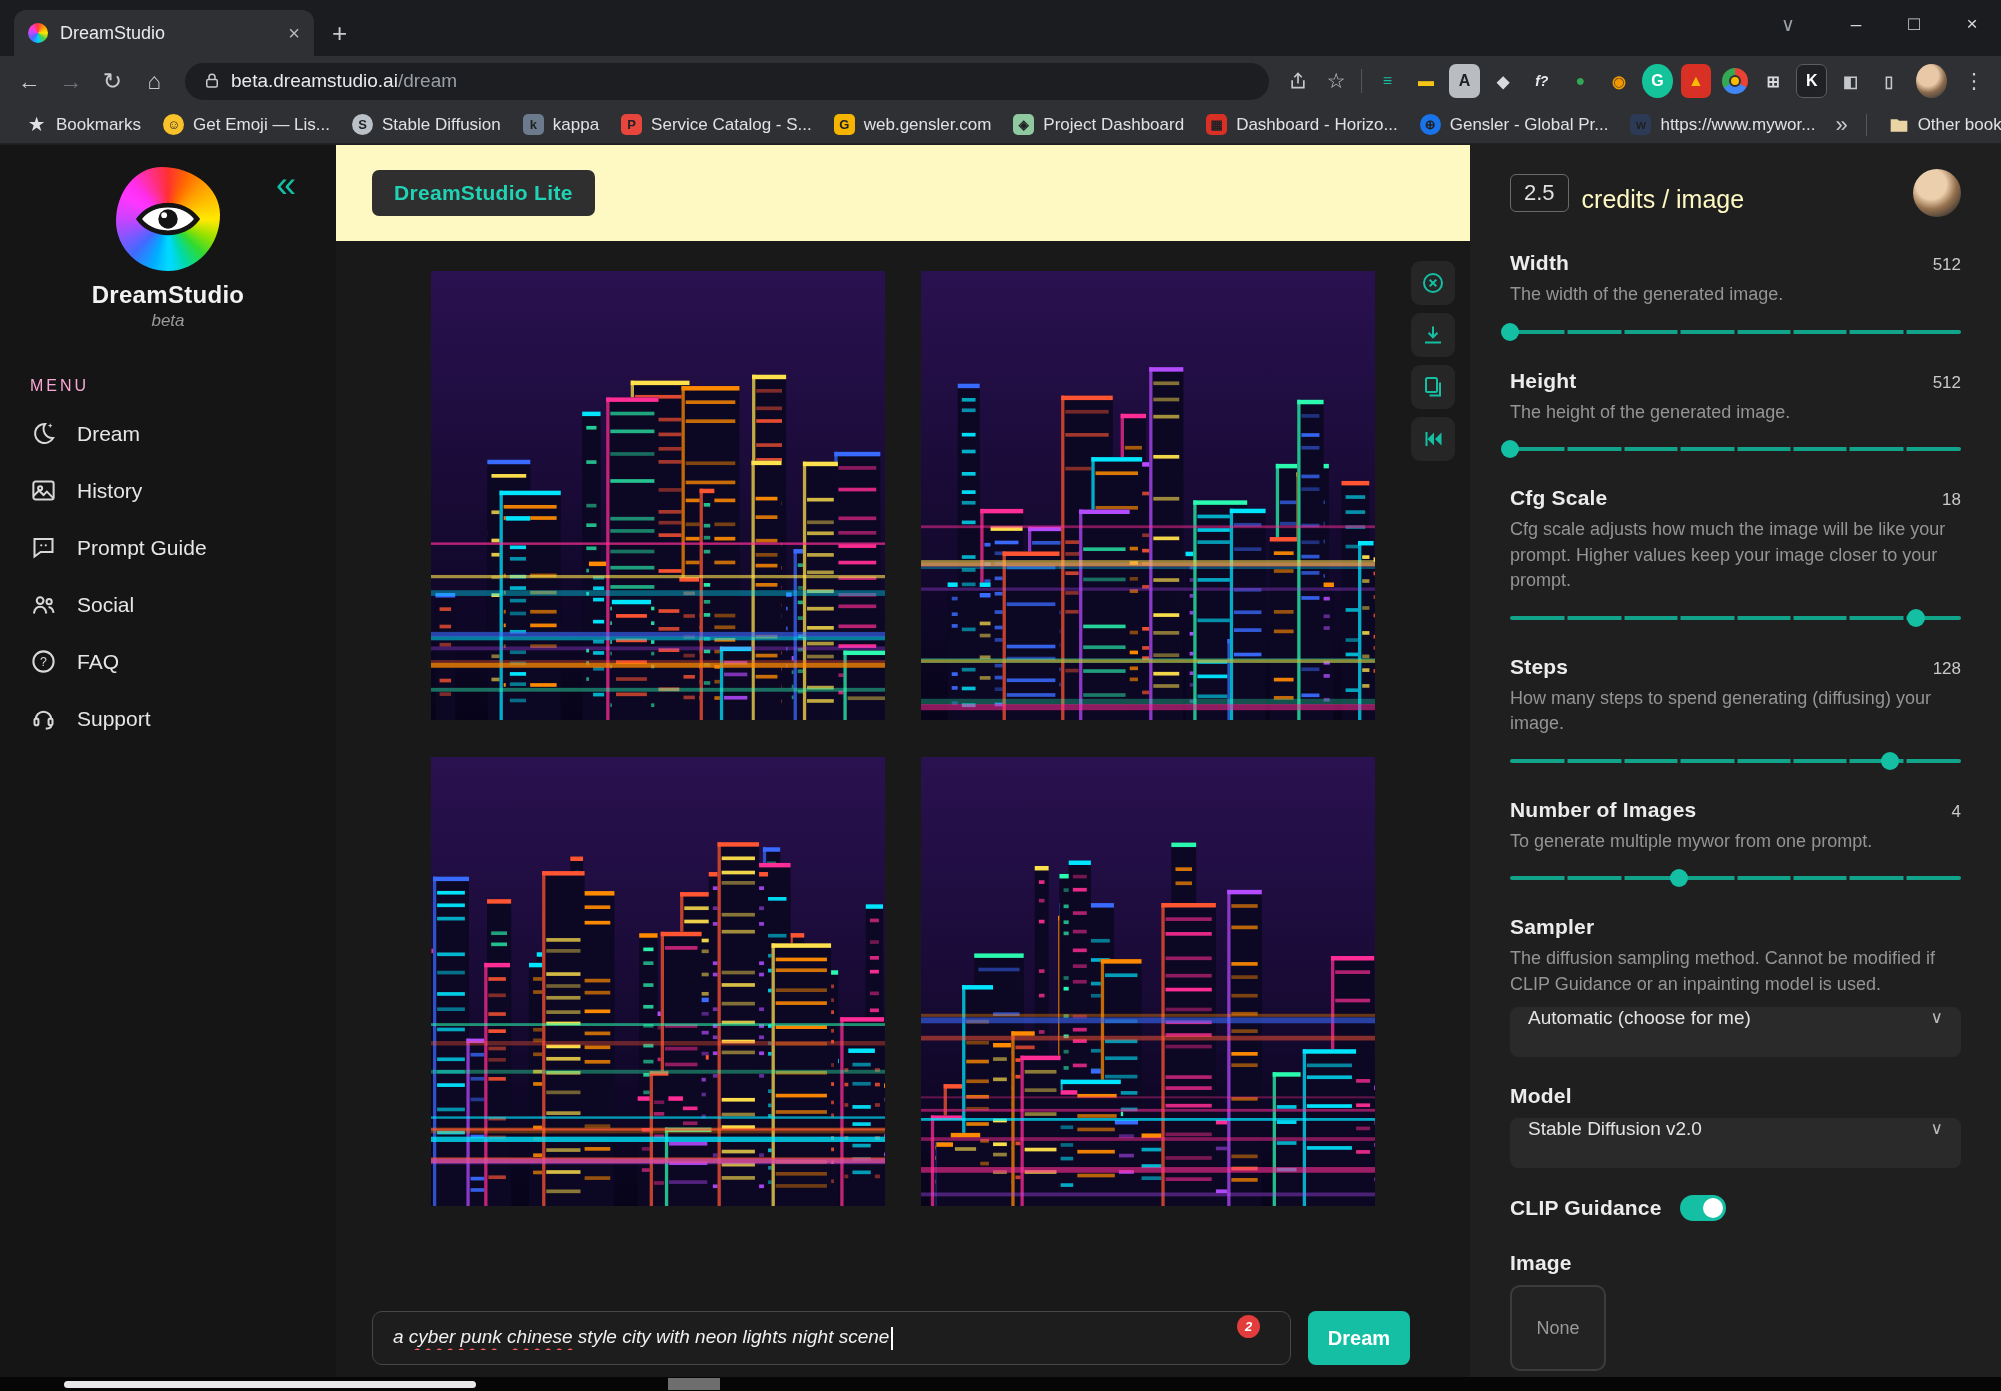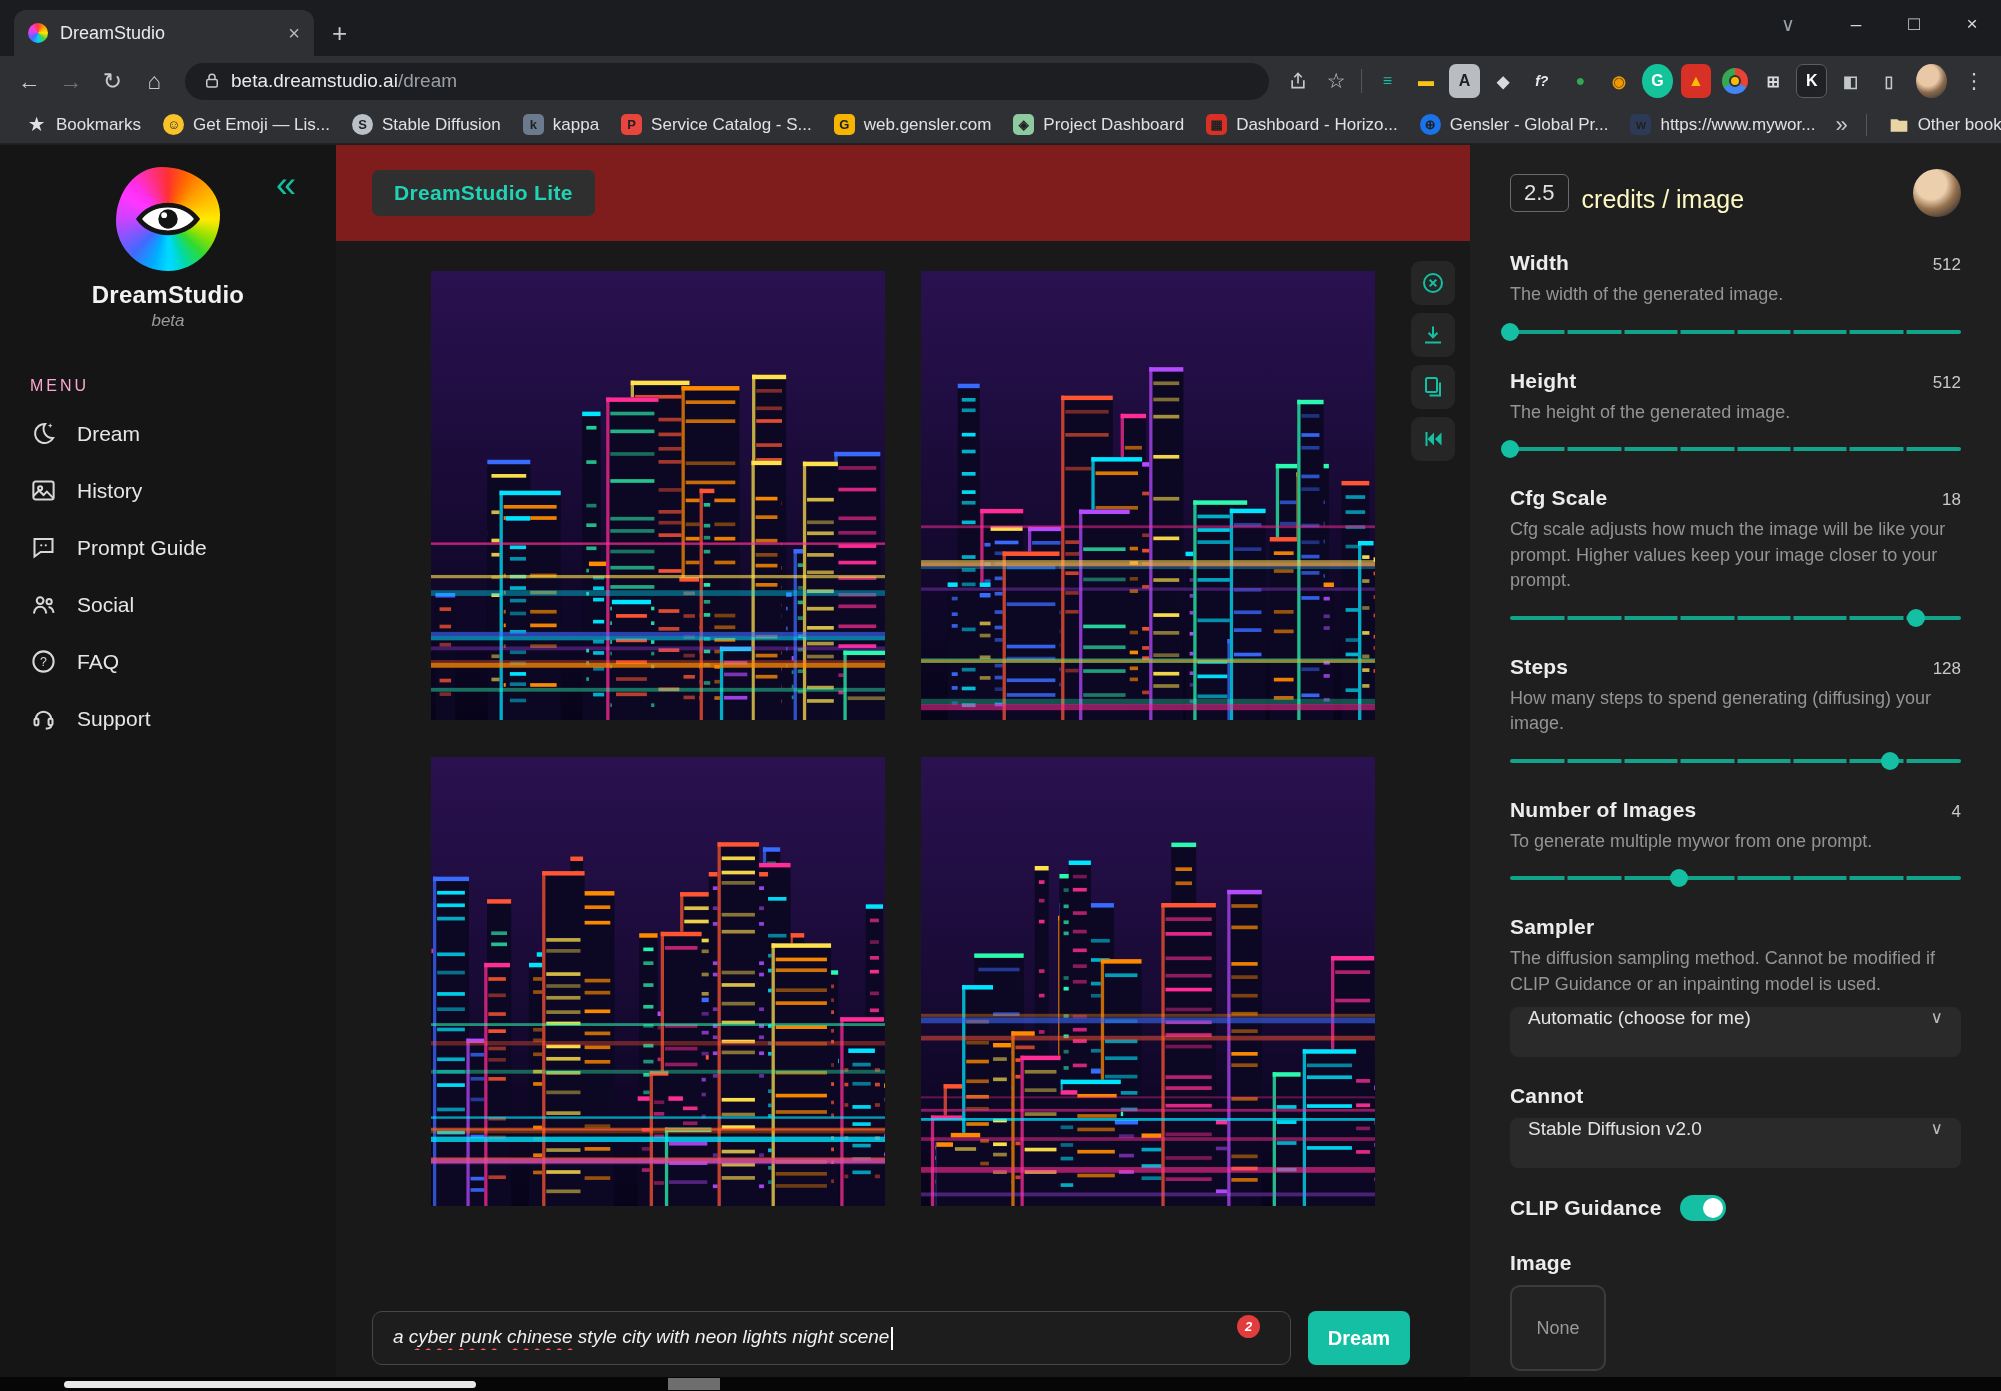--- a/index.html
+++ b/index.html
@@ -48,21 +48,21 @@
   .sidebar{width:336px;background:#151515;position:relative;flex:none;}
   .collapse-btn{position:absolute;top:22px;right:40px;color:#14bfa3;font-size:36px;line-height:1;cursor:pointer;}
   .logo{width:104px;height:104px;margin:22px auto 0;border-radius:44% 56% 50% 50% / 52% 46% 54% 48%;background:conic-gradient(#ff3b3b,#ff9d00,#ffe600,#49d049,#00cfff,#4a6bff,#b84bff,#ff3bd4,#ff3b3b);filter:saturate(1.25);display:flex;align-items:center;justify-content:center;}
   .brand{color:#f2f2f2;font-size:24px;font-weight:bold;text-align:center;margin-top:10px;letter-spacing:.3px;}
   .beta{color:#9a9a9a;font-size:17px;font-style:italic;text-align:center;margin-top:2px;}
   .menu-label{color:#f9a8d4;font-size:16px;letter-spacing:3px;margin:46px 0 10px 30px;}
   .menu-item{display:flex;align-items:center;gap:20px;padding:15px 0 15px 30px;cursor:pointer;}
   .menu-item svg{flex:none;}
   .menu-item span.lbl{color:#e6e6e6;font-size:21px;}
 
-  .main{flex:1;background:#7f1d1d;position:relative;display:flex;flex-direction:column;}
+  .main{flex:1;background:#fef9c3;position:relative;display:flex;flex-direction:column;}
   .main-header{height:96px;display:flex;align-items:center;padding-left:36px;flex:none;}
   .lite-pill{background:#2f2f2f;border-radius:7px;padding:11px 22px;color:#1fd3b4;font-size:21px;font-weight:bold;letter-spacing:.3px;cursor:pointer;}
   .canvas{flex:1;position:relative;background:#191919;}
   .genimg{position:absolute;width:454px;height:449px;background:#0c0722;overflow:hidden;cursor:pointer;}
   .genimg.g1{left:95px;top:30px;}
   .genimg.g2{left:585px;top:30px;}
   .genimg.g3{left:95px;top:516px;}
   .genimg.g4{left:585px;top:516px;}
   .action-col{position:absolute;left:1075px;top:20px;display:flex;flex-direction:column;gap:8px;}
   .action-btn{width:44px;height:44px;border-radius:9px;background:#262626;display:flex;align-items:center;justify-content:center;cursor:pointer;}
@@ -1955,21 +1955,21 @@
         </div>
         <div class="setting-desc">The diffusion sampling method. Cannot be modified if CLIP Guidance or an inpainting model is used.</div>
         <div class="selectbox">
           <span class="val">Automatic (choose for me)</span>
           <span class="chev">∨</span>
         </div>
       </div>
 
       <div class="setting">
         <div class="setting-head">
-          <span class="setting-label">Cannot</span>
+          <span class="setting-label">Model</span>
         </div>
         <div class="selectbox">
           <span class="val">Stable Diffusion v2.0</span>
           <span class="chev">∨</span>
         </div>
       </div>
 
       <div class="clip-row">
         <span class="setting-label">CLIP Guidance</span>
         <span class="toggle on">

